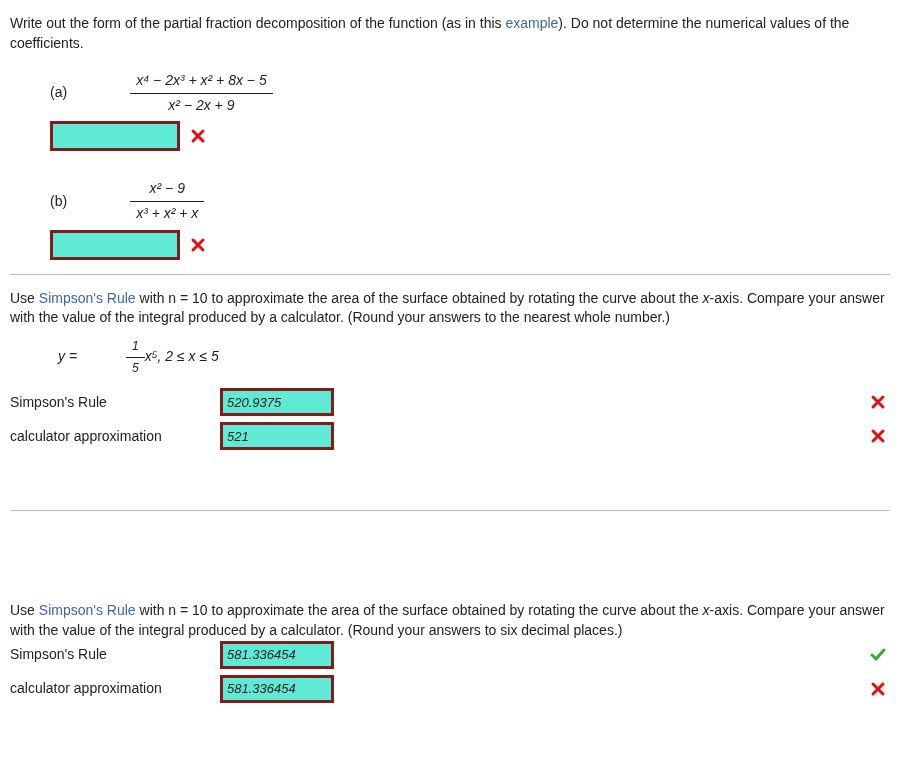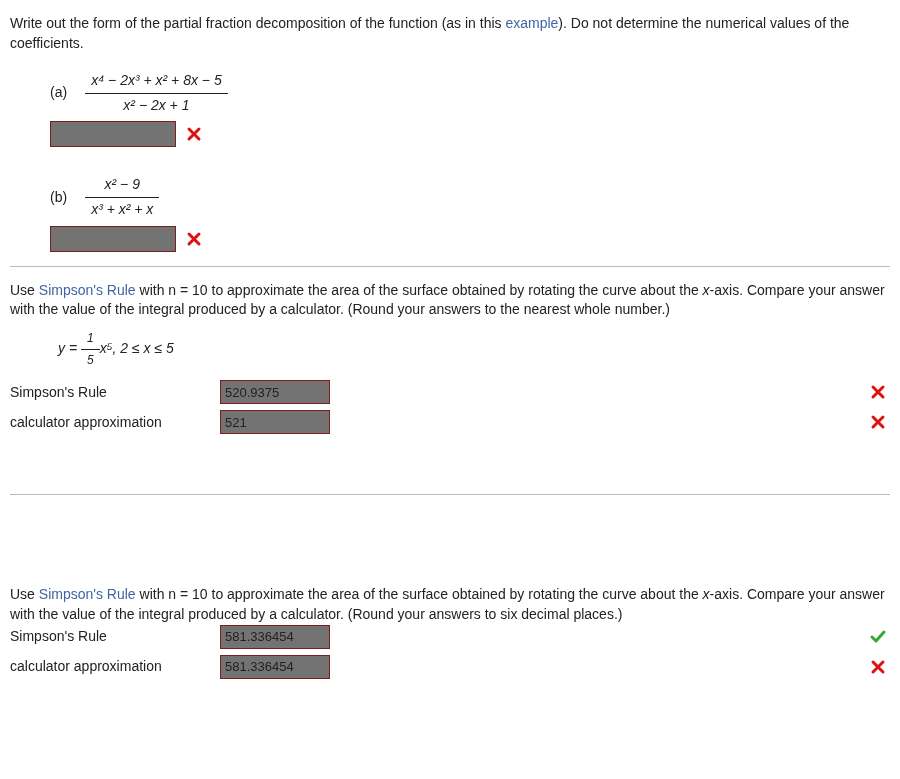--- a/index.html
+++ b/index.html
@@ -9,30 +9,31 @@
     margin: 0;
     padding: 8px 10px;
     width: 880px;
     line-height: 1.4;
   }
   .link { color: #4065a3; }
   .inst { margin-bottom: 18px; }
   .part { margin-left: 40px; margin-top: 14px; }
   .part-row { display: flex; align-items: center; gap: 18px; }
   .part-label {  }
-  .frac { display: inline-block; text-align: center; vertical-align: middle; font-style: italic; }
+  .frac { display: inline-block; text-align: center; vertical-align: middle; font-style: italic; margin-left: 45px; }
   .frac .top { border-bottom: 1px solid #222; padding: 0 6px 2px; display:block; }
   .frac .bot { padding: 2px 6px 0; display:block; }
   .x { font-style: italic; }
   .mathline { font-style: italic; }
   .answer-box {
-    border: 1px solid #7f1d1d;
+    border: 3px solid #7f1d1d;
     height: 22px;
-    background: #737373;
+    background: #5eead4;
     display: inline-block;
+    font-style: italic;
   }
   .answer-box.big { width: 120px; }
   .answer-box.med { width: 100px; font-family: Arial, sans-serif; font-size: 13px; padding: 2px 4px; height: 18px; }
   .row-with-mark { display:flex; align-items:center; gap:10px; margin-top:6px; }
   .xmark { display:inline-block; width:16px; height:16px; }
   .xmark svg, .check svg { display:block; }
   .hr { border:none; border-top:1px solid #bbb; margin: 14px 0 14px 0; width:100%; }
   .answer-grid { display:grid; grid-template-columns: 200px auto 20px; row-gap:6px; column-gap:10px; align-items:center; }
   .eq-indent { margin-left: 48px; margin-top:10px; margin-bottom:12px; }
   .check { display:inline-block; width:16px; height:16px; }
@@ -45,21 +46,21 @@
 <div class="sec">
   <div class="inst">
     <span>Write out the form of the partial fraction decomposition of the function (as in this </span><span class="link">example</span><span>). Do not determine the numerical values of the coefficients.</span>
   </div>
 
   <div class="part">
     <div class="part-row">
       <span class="part-label">(a)</span>
       <span class="frac">
         <span class="top">x⁴ − 2x³ + x² + 8x − 5</span>
-        <span class="bot">x² − 2x + 1</span>
+        <span class="bot">x² − 2x + 9</span>
       </span>
     </div>
     <div class="row-with-mark">
       <input type="text" class="answer-box big" style="">
       <span class="xmark">
         <svg viewBox="0 0 16 16">
             <path d="M3 3 L13 13 M13 3 L3 13" stroke="#d11" stroke-width="3" stroke-linecap="round"></path>
           </svg>
       </span>
     </div>

